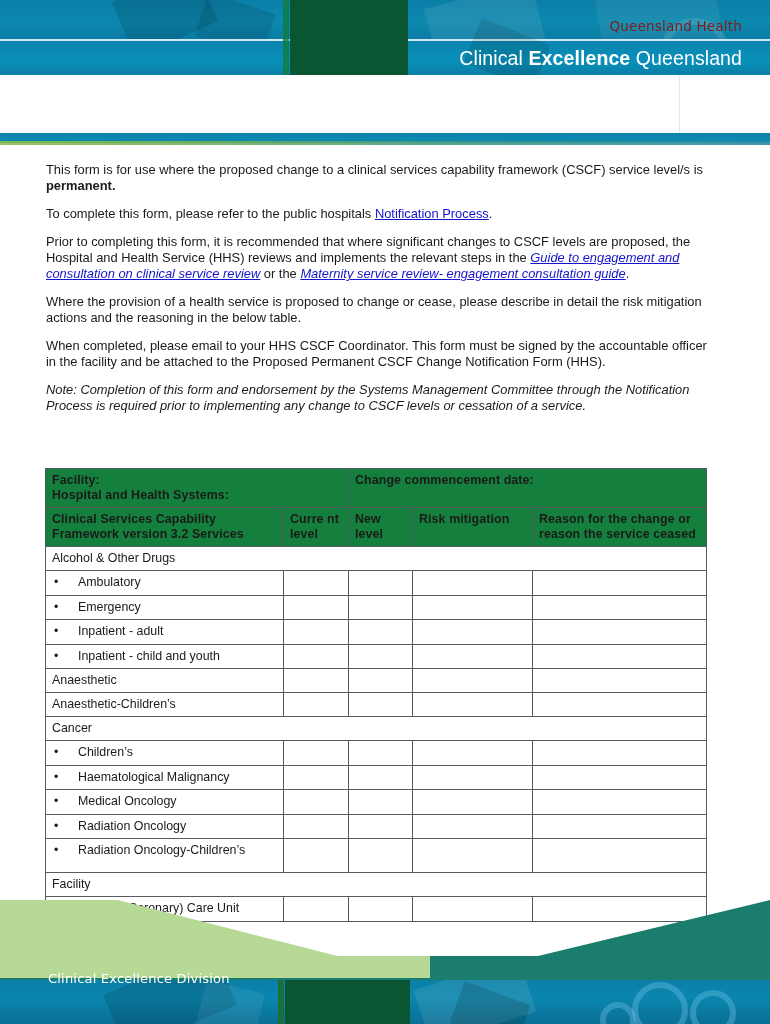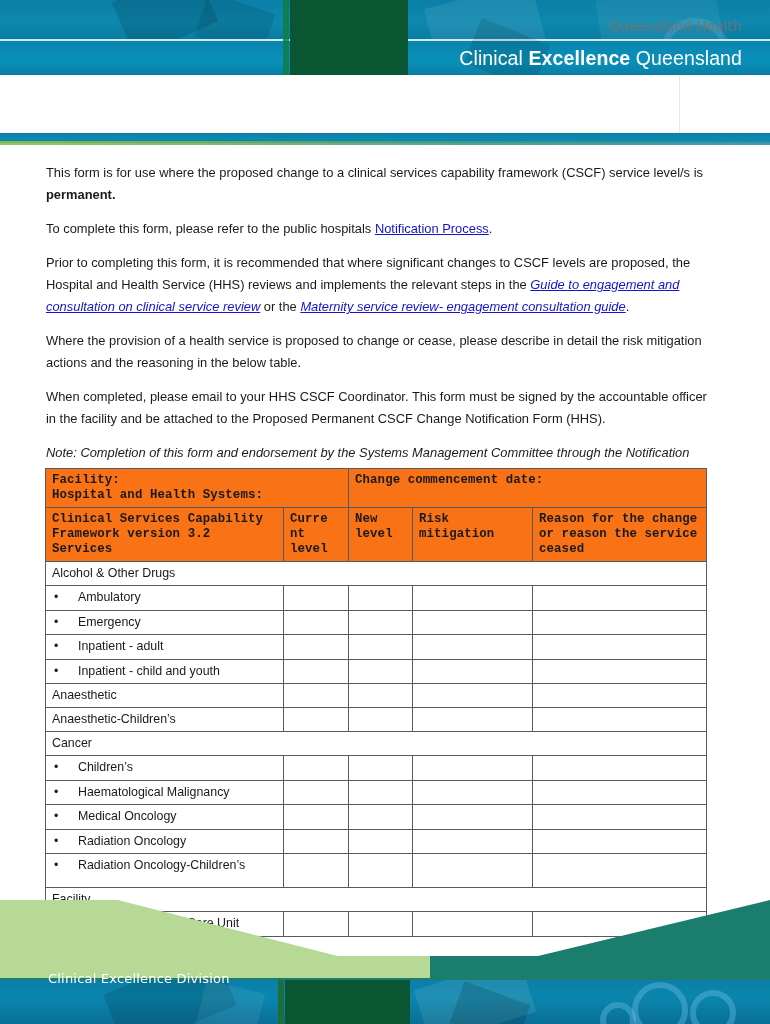--- a/index.html
+++ b/index.html
@@ -50,21 +50,21 @@
   .ring {
     position: absolute; border-radius: 50%;
     border: 7px solid rgba(255,255,255,0.10);
   }
   .r1 { left: 660px; top: 18px; width: 70px; height: 70px; }
   .r2 { left: 716px; top: 40px; width: 56px; height: 56px; }
   .r3 { left: 626px; top: 52px; width: 44px; height: 44px; }
 
   .banner-qh {
     position: absolute; right: 28px; top: 18px;
-    color: #737373; font-size: 13.5px; letter-spacing: .2px;
+    color: #7f1d1d; font-size: 13.5px; letter-spacing: .2px;
     font-family: "DejaVu Sans", sans-serif;
   }
   .banner-ceq {
     position: absolute; right: 28px; top: 47px;
     color: #ffffff; font-size: 19.5px; letter-spacing: .1px; white-space: nowrap;
     font-family: Liberation Sans, sans-serif;
   }
   .banner-ceq b { font-weight: 700; }
 
   .banner-white {
@@ -84,21 +84,21 @@
     background: linear-gradient(90deg,#8cbf4d 0%, #6fae63 30%, #3f9a8a 62%, #2f8fa8 100%);
     opacity: .9;
   }
 
   
   .content {
     position: absolute; left: 46px; top: 162px; width: 672px;
   }
   .para {
     font-family: "Liberation Sans", sans-serif;
-    font-size: 12.9px; line-height: 22px; color: #1a1a1a;
+    font-size: 12.9px; line-height: 16px; color: #1a1a1a;
     margin: 0 0 12px 0;
   }
   .para.note { font-style: italic; }
   .para b { font-weight: 700; }
   .lnk { color: #1414cc; text-decoration: underline; }
   .lnk.it { font-style: italic; }
 
   
   .tbl-wrap {
     position: absolute; left: 45px; top: 468px; width: 661px;
@@ -110,24 +110,24 @@
   }
   table.cscf td {
     border: 1px solid #555b60;
     vertical-align: top;
     padding: 4px 6px;
     font-size: 12.4px;
     color: #1a1a1a;
     height: 24px;
   }
   td.hd {
-    background: #f97316;
+    background: #15803d;
     color: #ffffff;
     font-weight: 700;
-    font-family: Liberation Mono, monospace;
+    font-family: Liberation Sans, sans-serif;
     font-size: 12.4px;
     line-height: 15px;
     letter-spacing: .1px;
     vertical-align: top;
   }
   td.hd-top { height: 40px; }
   td.hd-col { height: 70px; }
   td.cat { font-size: 12.4px; padding-left: 8px; }
   td.svc { padding-left: 8px; }
   td.blank { padding: 0; }

